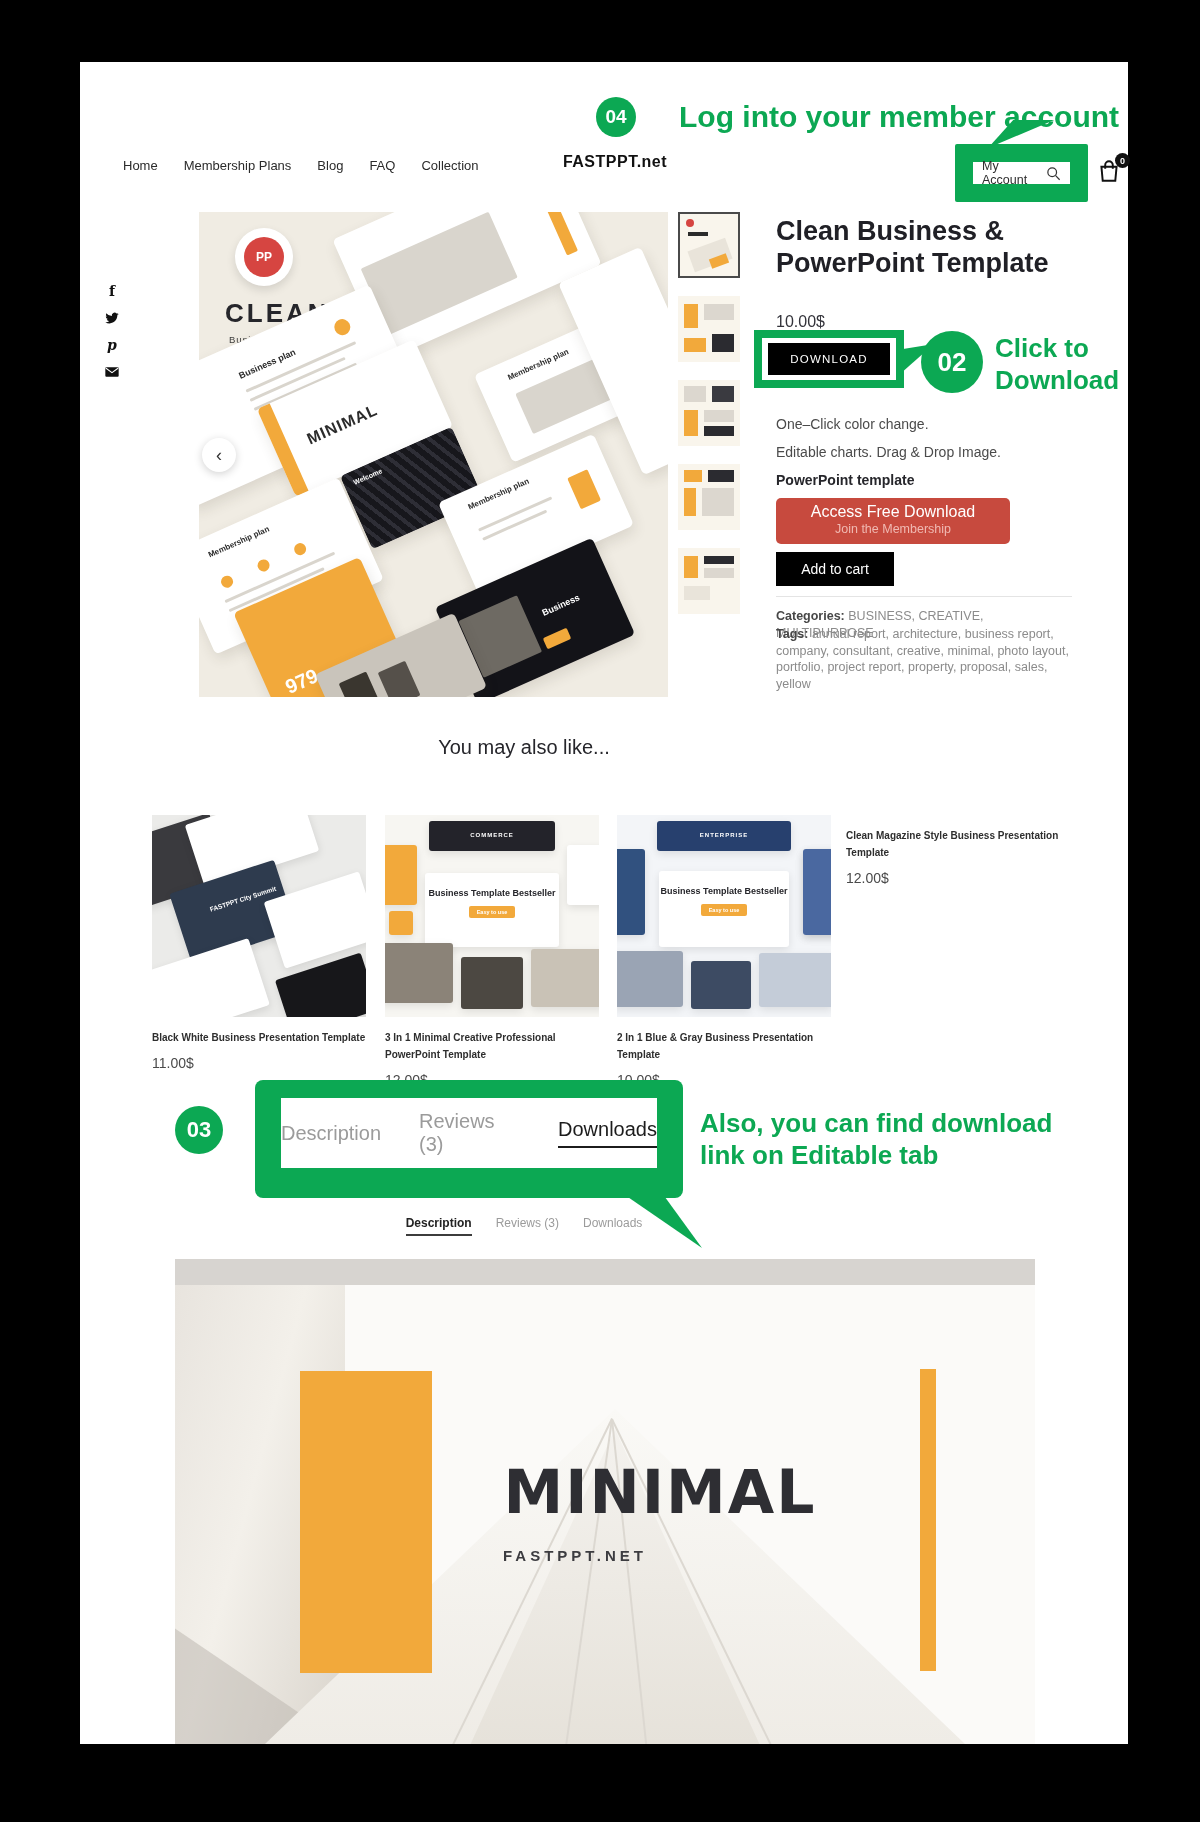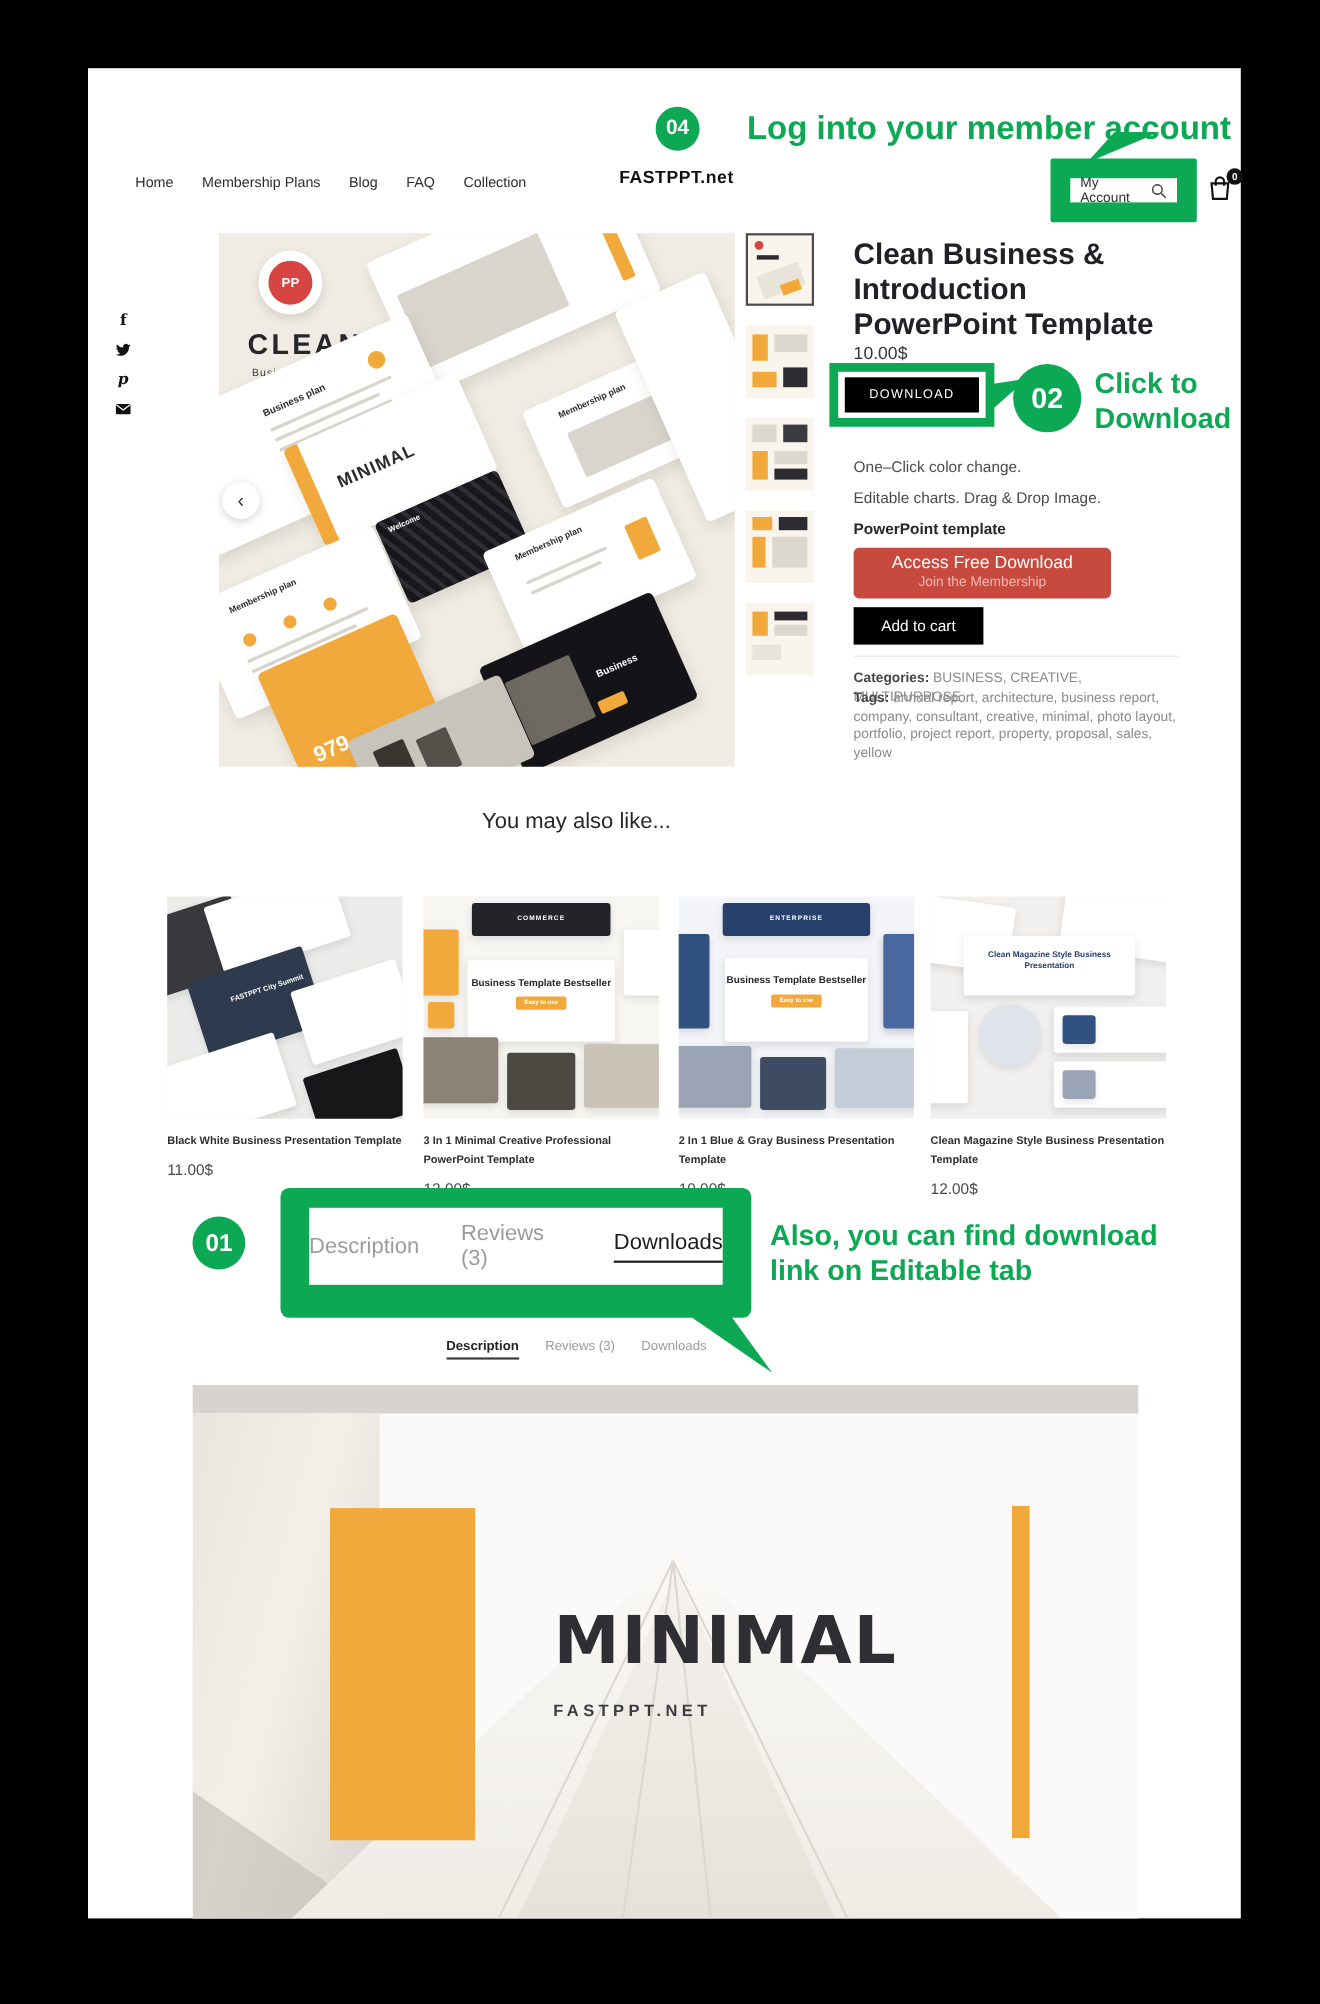--- a/index.html
+++ b/index.html
@@ -206,21 +206,20 @@
   </div>
   <div class="thumb" style="top:548px">
     <i style="left:6px;top:8px;width:14px;height:22px;background:var(--yellow)"></i>
     <i style="left:26px;top:8px;width:30px;height:8px;background:#2b2b30"></i>
     <i style="left:26px;top:20px;width:30px;height:10px;background:#dcd7cf"></i>
     <i style="left:6px;top:38px;width:26px;height:14px;background:#e9e4da"></i>
   </div>
 
   <div class="abs" style="left:776px;top:215px;width:310px">
     <span class="title-line">Clean Business &amp;</span>
-    <span class="title-line">Introduction</span>
     <span class="title-line">PowerPoint Template</span>
   </div>
   <div class="abs" style="left:776px;top:313px;font-size:16px;color:#33333a">10.00$</div>
 
   <div class="abs" style="left:754px;top:330px;width:150px;height:58px;background:var(--green);padding:8px">
     <div style="width:100%;height:100%;background:#fff;padding:5px 6px">
       <div class="dlbtn" style="position:relative;width:100%;height:100%">DOWNLOAD</div>
     </div>
   </div>
   <div class="tail" style="left:900px;top:344px;width:34px;height:30px;clip-path:polygon(0 18%,100% 0,0 100%)"></div>
@@ -296,38 +295,25 @@
       </div>
       <div class="mini" style="left:-4px;top:136px;width:70px;height:56px;background:#9aa4b4"></div>
       <div class="mini" style="left:74px;top:146px;width:60px;height:48px;background:#3d4b63"></div>
       <div class="mini" style="left:142px;top:138px;width:74px;height:54px;background:#c4ccd8"></div>
     </div>
     <div class="ct">2 In 1 Blue &amp; Gray Business Presentation Template</div>
     <div class="cp">10.00$</div>
   </div>
 
   <div class="card" style="left:846px;top:815px">
-    <div class="cimg" style="background:#f1f0ee">
-      <div class="mini" style="left:-16px;top:4px;width:90px;height:60px;background:#fff;transform:rotate(8deg)"></div>
-      <div class="mini" style="left:120px;top:-6px;width:110px;height:60px;background:#fff;transform:rotate(8deg)"></div>
-      <div class="mini" style="left:30px;top:36px;width:156px;height:54px;background:#fff;text-align:center;transform:rotate(0deg)">
-        <div style="font-size:7.5px;font-weight:bold;color:#27406e;padding:12px 14px 0 14px;line-height:10px">Clean Magazine Style Business Presentation</div>
-      </div>
-      <div class="mini" style="left:44px;top:98px;width:56px;height:56px;background:#dfe3ea;border-radius:50%"></div>
-      <div class="mini" style="left:-10px;top:104px;width:44px;height:84px;background:#fff"></div>
-      <div class="mini" style="left:112px;top:100px;width:108px;height:42px;background:#fff"></div>
-      <div class="mini" style="left:112px;top:150px;width:108px;height:42px;background:#fff"></div>
-      <div class="mini" style="left:120px;top:108px;width:30px;height:26px;background:#31517f"></div>
-      <div class="mini" style="left:120px;top:158px;width:30px;height:26px;background:#9aa4b4"></div>
-    </div>
     <div class="ct">Clean Magazine Style Business Presentation Template</div>
     <div class="cp">12.00$</div>
   </div>
 
-  <div class="acirc" style="left:175px;top:1106px;width:48px;height:48px;font-size:22px">01</div>
+  <div class="acirc" style="left:175px;top:1106px;width:48px;height:48px;font-size:22px">03</div>
   <div class="ztab-box">
     <div class="ztab-inner">
       <span>Description</span>
       <span>Reviews (3)</span>
       <span class="on">Downloads</span>
     </div>
   </div>
   <div class="tail" style="left:618px;top:1196px;width:84px;height:52px;clip-path:polygon(10% 0,55% 0,100% 100%)"></div>
   <div class="gtxt" style="left:700px;top:1108px;font-size:26px">
     <span style="display:block">Also, you can find download</span>

